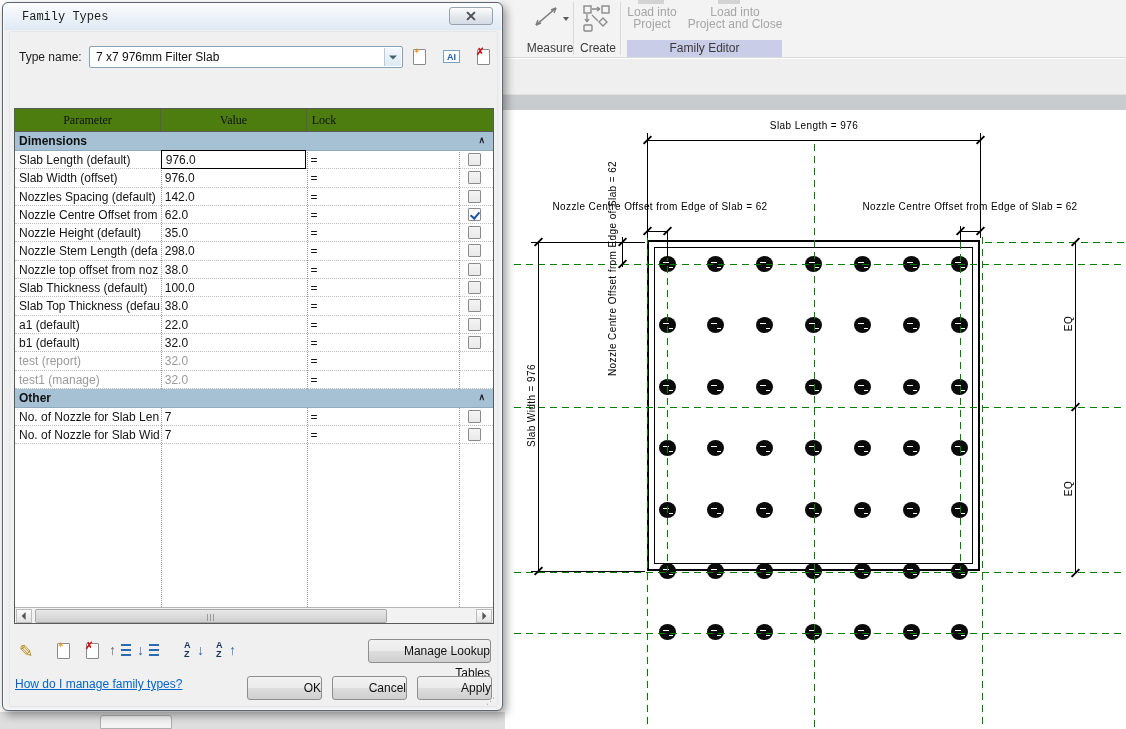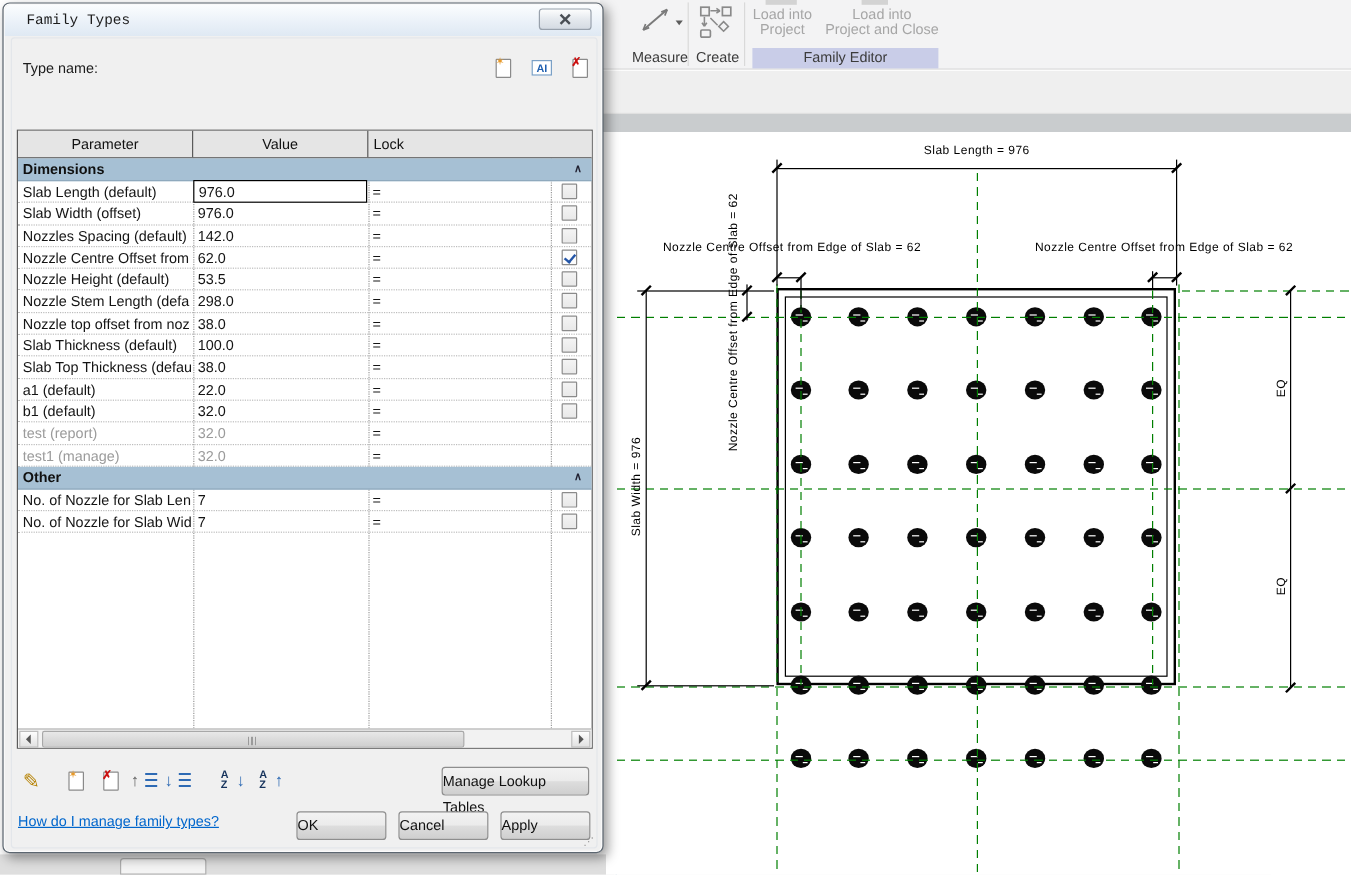--- a/index.html
+++ b/index.html
@@ -67,21 +67,21 @@
   .ai-ic { position:absolute; left:2px; top:4px; width:17px; height:13px; border:1px solid #7aa0c6; background:#fff;
     font-size:9px; font-weight:bold; color:#1e5fb0; text-align:center; line-height:12px; }
   #search-box { position:absolute; left:11px; top:76px; width:480px; height:20px; background:#fff; border:1px solid #9aa7b2; }
   #search-ph { position:absolute; left:5px; top:3px; font-size:12px; color:#444; }
   #mag { position:absolute; right:6px; top:3px; width:13px; height:13px; }
   #mag .lens { position:absolute; left:1px; top:1px; width:8px; height:8px; border:1.5px solid #555; border-radius:50%; }
   #mag .handle { position:absolute; right:0; bottom:0; width:5px; height:1.5px; background:#555; transform:rotate(45deg); }
 
   
   #ptable { position:absolute; left:11px; top:105px; width:480px; height:516px; background:#fff; border:1px solid #5a5a5a; }
-  #thead { position:absolute; left:0; top:0; width:100%; height:23px; display:flex; background:#e5e5e5; border-bottom:1px solid #5a5a5a; }
+  #thead { position:absolute; left:0; top:0; width:100%; height:23px; display:flex; background:#4d7c0f; border-bottom:1px solid #5a5a5a;font-family:Liberation Serif, serif; }
   .th { font-size:12px; color:#111; text-align:center; line-height:22px; border-right:1px solid #5a5a5a; }
   .th:last-child { border-right:none; }
   .colsep { position:absolute; top:23px; width:0; height:479px; border-left:1px dotted #9a9a9a; }
   #tbody { position:absolute; left:0; top:23px; width:100%; }
   .prow { position:relative; width:100%; height:18.3px; display:flex; border-bottom:1px dotted #bcbcbc; font-size:12px; color:#141414; }
   .prow .c1 { width:146px; padding:2px 0 0 4px; overflow:hidden; white-space:nowrap; }
   .prow .c2 { width:146px; padding:2px 0 0 4px; position:relative; }
   .prow .c3 { width:152px; padding:2px 0 0 4px; }
   .prow .c4 { width:35px; position:relative; }
   .prow.report .c1, .prow.report .c2 { color:#9b9b9b; }
@@ -98,21 +98,21 @@
   #hscroll { position:absolute; left:0; bottom:0; width:478px; height:16px; background:#f2f2f2; border-top:1px solid #b5b5b5; }
   .sb-btn { position:absolute; top:1px; width:16px; height:14px; background:linear-gradient(#fdfdfd,#e2e2e2); border:1px solid #bdbdbd; }
   .sb-tri { position:absolute; left:50%; top:50%; width:0; height:0; }
   #sb-thumb { position:absolute; left:20px; top:1px; width:352px; height:14px; background:linear-gradient(#e8e8e8,#cfcfcf); border:1px solid #a8a8a8; border-radius:2px; }
   #sb-grip { position:absolute; left:50%; top:4px; transform:translateX(-50%); width:9px; height:7px;
     background:repeating-linear-gradient(to right,#9a9a9a 0 1px,transparent 1px 3px); }
 
   
   .bt-ic { position:absolute; width:24px; height:24px; font-size:13px; }
   .win-btn { position:absolute; height:24px; border:1px solid #8e8e8e; border-radius:3px; font-size:12px; color:#111;
-    text-align:left; line-height:22px; background:linear-gradient(#f2f2f2,#ebebeb 48%,#dddddd 52%,#cfcfcf); }
+    text-align:right; line-height:22px; background:linear-gradient(#f2f2f2,#ebebeb 48%,#dddddd 52%,#cfcfcf); }
   #help-link { position:absolute; left:12px; top:674px; font-size:12px; color:#0066cc; text-decoration:underline; }
   #grip { position:absolute; right:6px; bottom:4px; width:10px; height:10px; font-size:9px; color:#9a9a9a; }
   .sort-ic { position:absolute; width:26px; height:24px; }
   .sort-ic .ltrs { position:absolute; left:0; top:1px; font-size:9px; font-weight:bold; color:#16335c; line-height:9px; }
   .sort-ic .arr { position:absolute; left:13px; top:2px; font-size:14px; color:#2d6ab4; }
   .move-ic { position:absolute; width:26px; height:24px; }
   .move-ic .arr { position:absolute; left:0; top:2px; font-size:14px; }
   .move-ic .ebars { position:absolute; left:12px; top:4px; width:10px; height:12px;
     background:repeating-linear-gradient(to bottom,#2d6ab4 0 2px,transparent 2px 5px); }
 
@@ -266,20 +266,26 @@
     <div id="titlebar">
       <div id="title-text">Family Types</div>
       <div id="close-btn">
         <div class="xbar a"></div>
         <div class="xbar b"></div>
       </div>
     </div>
     <div id="inner-frame"></div>
 
     <div class="dlabel" style="left:16px; top:47px;">Type name:</div>
+    <div id="combo">
+      <div id="combo-text">7 x7 976mm Filter Slab</div>
+      <div id="combo-btn">
+          <div class="caret-down"></div>
+        </div>
+    </div>
     <div class="tool-ic" style="left:406px; top:43px;">
       <div class="page-ic">
           <div class="page-star">✶</div>
         </div>
     </div>
     <div class="tool-ic" style="left:438px; top:43px;">
       <div class="ai-ic">AI</div>
     </div>
     <div class="tool-ic" style="left:470px; top:43px;">
       <div class="page-ic">
@@ -328,21 +334,21 @@
           <div class="prow">
             <div class="c1">Nozzle Centre Offset from</div>
             <div class="c2">62.0</div>
             <div class="c3">=</div>
             <div class="c4">
               <div class="cbx on"></div>
             </div>
           </div>
           <div class="prow">
             <div class="c1">Nozzle Height (default)</div>
-            <div class="c2">53.5</div>
+            <div class="c2">35.0</div>
             <div class="c3">=</div>
             <div class="c4">
               <div class="cbx"></div>
             </div>
           </div>
           <div class="prow">
             <div class="c1">Nozzle Stem Length (defa</div>
             <div class="c2">298.0</div>
             <div class="c3">=</div>
             <div class="c4">

